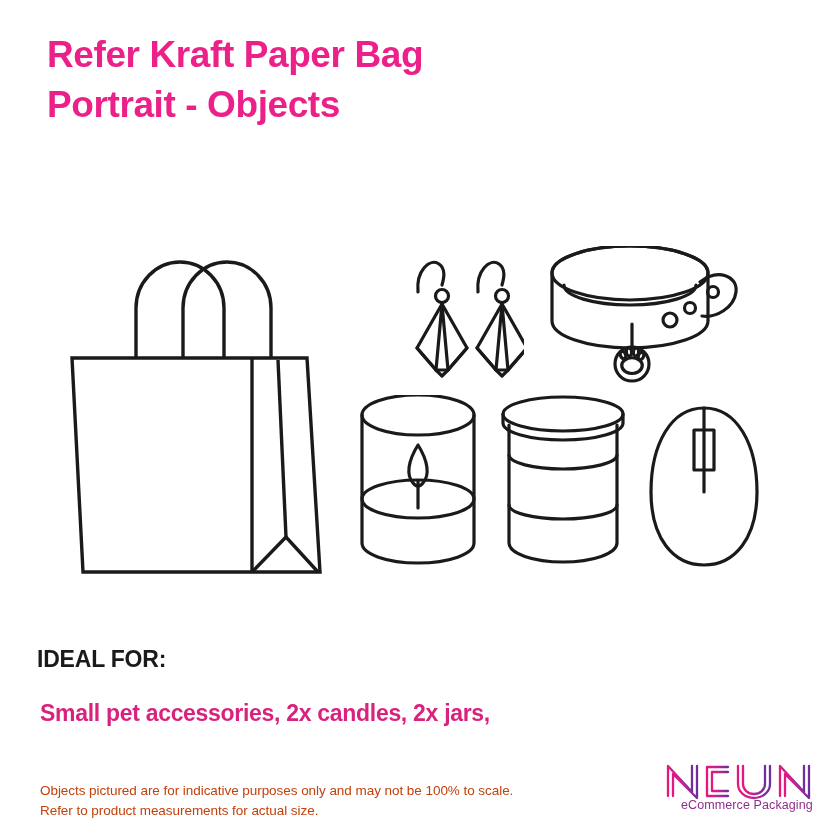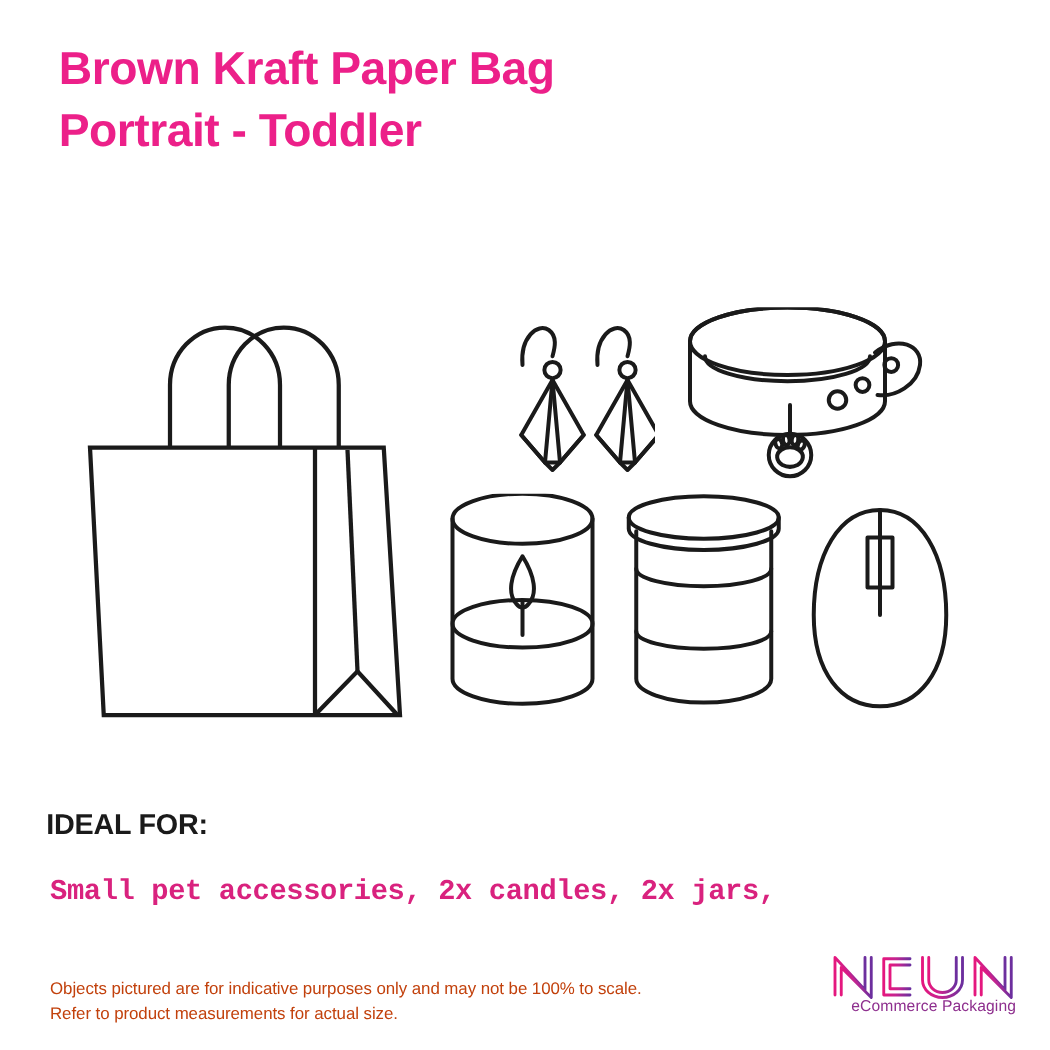--- a/index.html
+++ b/index.html
@@ -73,21 +73,20 @@
   .ideal-body {
     position: absolute;
     left: 40px;
     top: 697px;
     width: 620px;
     font-size: 23px;
     font-weight: bold;
     line-height: 32px;
     letter-spacing: -0.3px;
     color: #d9227e;
-    font-family: Liberation Mono, monospace;
   }
   .ideal-body .l2 { display: block; }
 
   .disclaimer {
     position: absolute;
     left: 40px;
     top: 781px;
     width: 600px;
     font-size: 13.5px;
     line-height: 20px;
@@ -116,22 +115,22 @@
     white-space: nowrap;
     margin-left: 16px;
   }
 </style>
 </head>
 <body>
 
 <div class="page">
 
   <div class="title-block">
-    <div class="title-line">Brown Kraft Paper Bag</div>
-    <div class="title-line">Portrait - Toddler</div>
+    <div class="title-line">Refer Kraft Paper Bag</div>
+    <div class="title-line">Portrait - Objects</div>
   </div>
 
   <div class="illustration">
 
     <div class="ill-item" id="bag-art">
       <svg width="272" height="340" viewBox="0 0 272 340" fill="none" stroke="#1a1a1a" stroke-width="3.4" stroke-linejoin="miter" stroke-linecap="butt">
 
         <path d="M74 116 L74 66 A44 46 0 0 1 162 66 L162 116"></path>
 
         <path d="M121 116 L121 66 A44 46 0 0 1 209 66 L209 116"></path>

